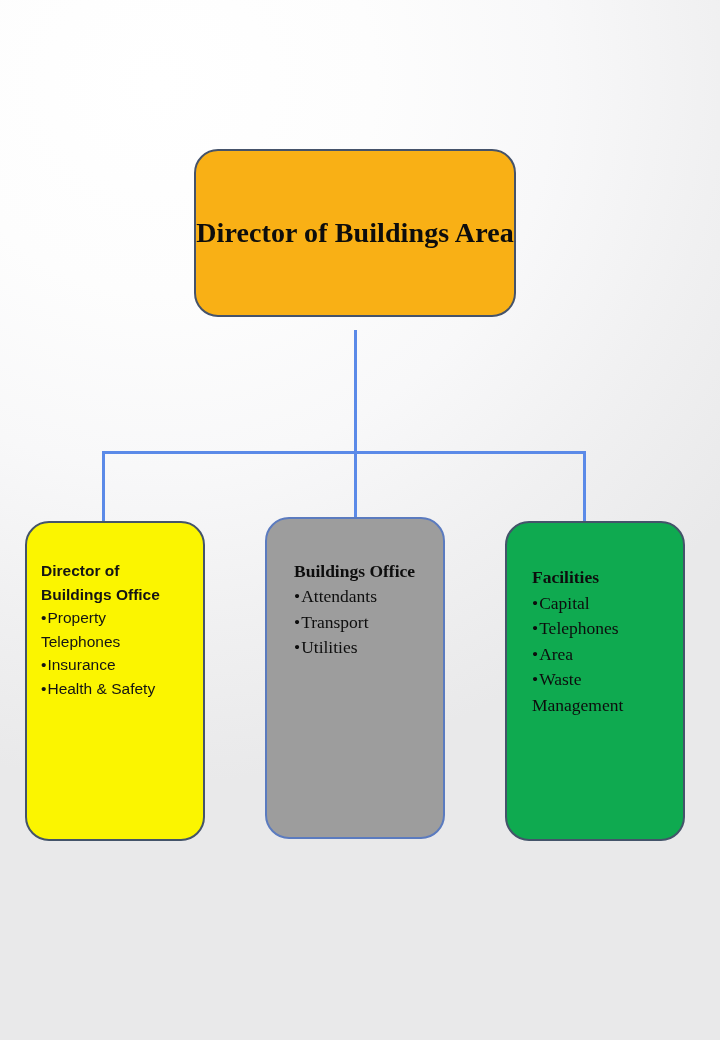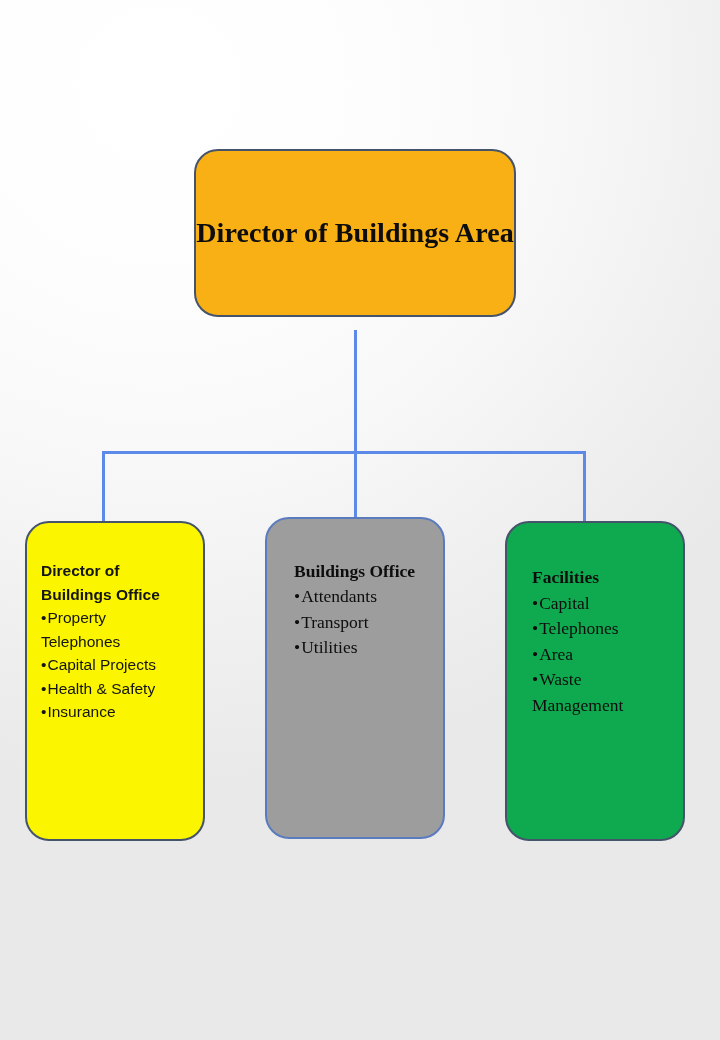--- a/index.html
+++ b/index.html
@@ -165,23 +165,22 @@
     <div class="node-title">Director of
 Buildings Area</div>
   </div>
 
   <div class="node child-node" id="node-director-office">
     <p class="node-heading">Director of
 Buildings Office</p>
     <ul class="node-list">
       <li>Property
 Telephones</li>
-      <li>Capital Projects</li>
+      <li>Insurance</li>
       <li>Health &amp; Safety</li>
-      <li>Insurance</li>
     </ul>
   </div>
 
   <div class="node child-node" id="node-buildings-office">
     <p class="node-heading">Buildings Office</p>
     <ul class="node-list">
       <li>Attendants</li>
       <li>Transport</li>
       <li>Utilities</li>
     </ul>

